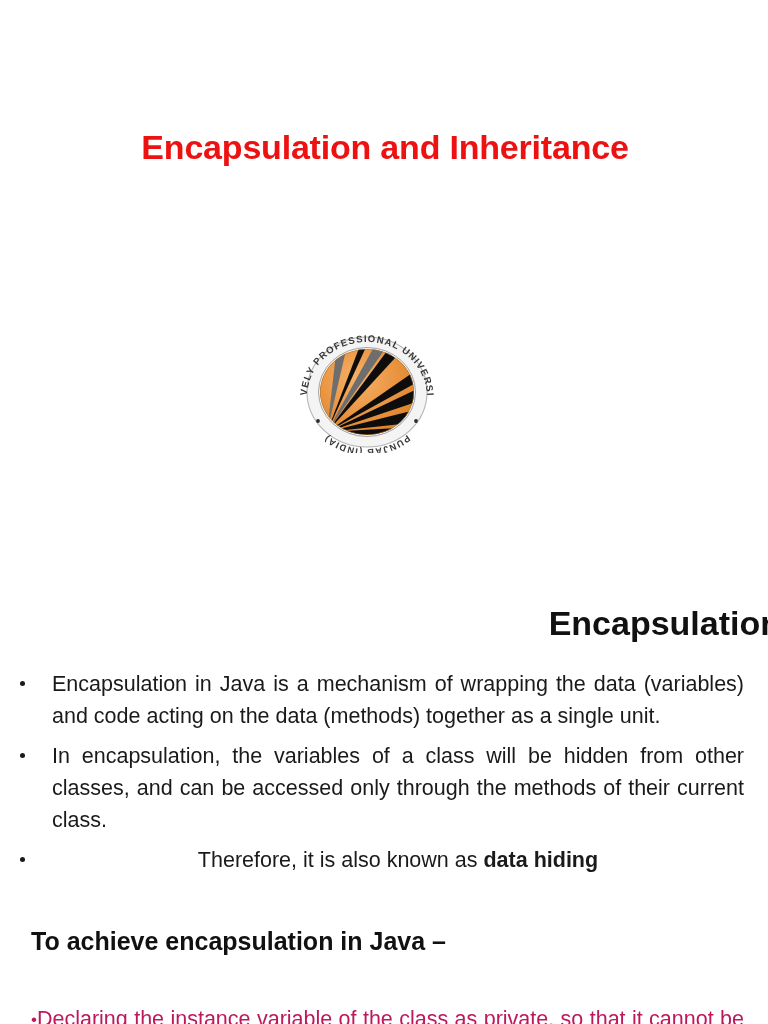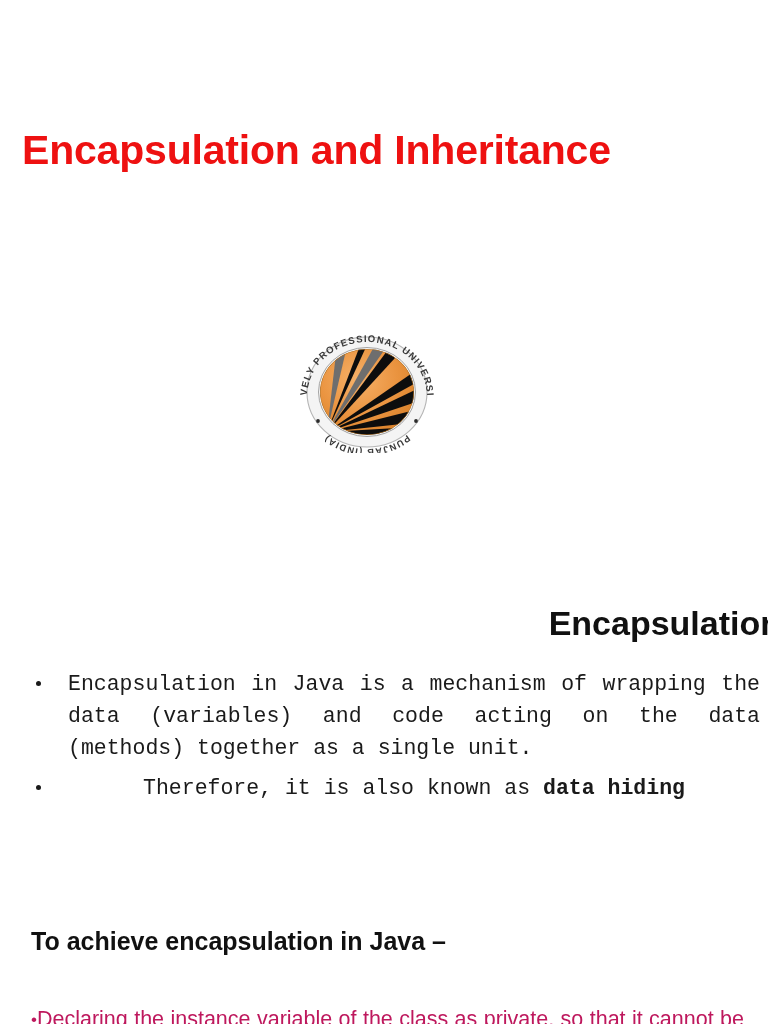--- a/index.html
+++ b/index.html
@@ -21,26 +21,27 @@
     inset: 0;
     background: #ffffff;
   }
 
   
   .slide-title {
     position: absolute;
     left: 22px;
     top: 128px;
     width: 726px;
-    font-size: 41px;
+    font-size: 34px;
     font-weight: bold;
     line-height: 1.12;
     letter-spacing: -0.2px;
     color: #ee1111;
     white-space: nowrap;
+    text-align: center;
   }
 
   
   .logo-wrap {
     position: absolute;
     left: 291px;
     top: 331px;
     width: 152px;
     height: 122px;
   }
@@ -56,24 +57,23 @@
     font-size: 34px;
     font-weight: bold;
     color: #111111;
     line-height: 1.15;
     padding-left: 39px;
   }
 
   
   .body-list {
     position: absolute;
-    left: 28px;
+    left: 12px;
     top: 668px;
     width: 732px;
-    font-family: Liberation Mono, monospace;
   }
   .bullet-row {
     position: relative;
     padding-left: 40px;
     margin-bottom: 8px;
     font-size: 21.5px;
     line-height: 1.49;
     color: #1a1a1a;
     text-align: justify;
     text-justify: inter-word;
@@ -171,20 +171,21 @@
         </g>
         <ellipse cx="76" cy="61" rx="47" ry="43" fill="none" stroke="#b07328" stroke-width="1"></ellipse>
       </g>
     </svg>
   </div>
 
   <div class="section-heading">Encapsulation</div>
 
   <div class="body-list">
     <div class="bullet-row">Encapsulation in Java is a mechanism of wrapping the data (variables) and code acting on the data (methods) together as a single unit.</div>
+    <div class="bullet-row">In encapsulation, the variables of a class will be hidden from other classes, and can be accessed only through the methods of their current class.</div>
     <div class="bullet-row last"><span>Therefore, it is also known as </span><span class="bold-inline">data hiding</span></div>
   </div>
 
   <div class="achieve-heading">To achieve encapsulation in Java –</div>
 
   <div class="red-note"><span class="tiny-bullet">•</span><span>Declaring the instance variable of the class as private. so that it cannot be accessed directly by anyone from outside the class.</span></div>
 
 </div>
 
 </body></html>

